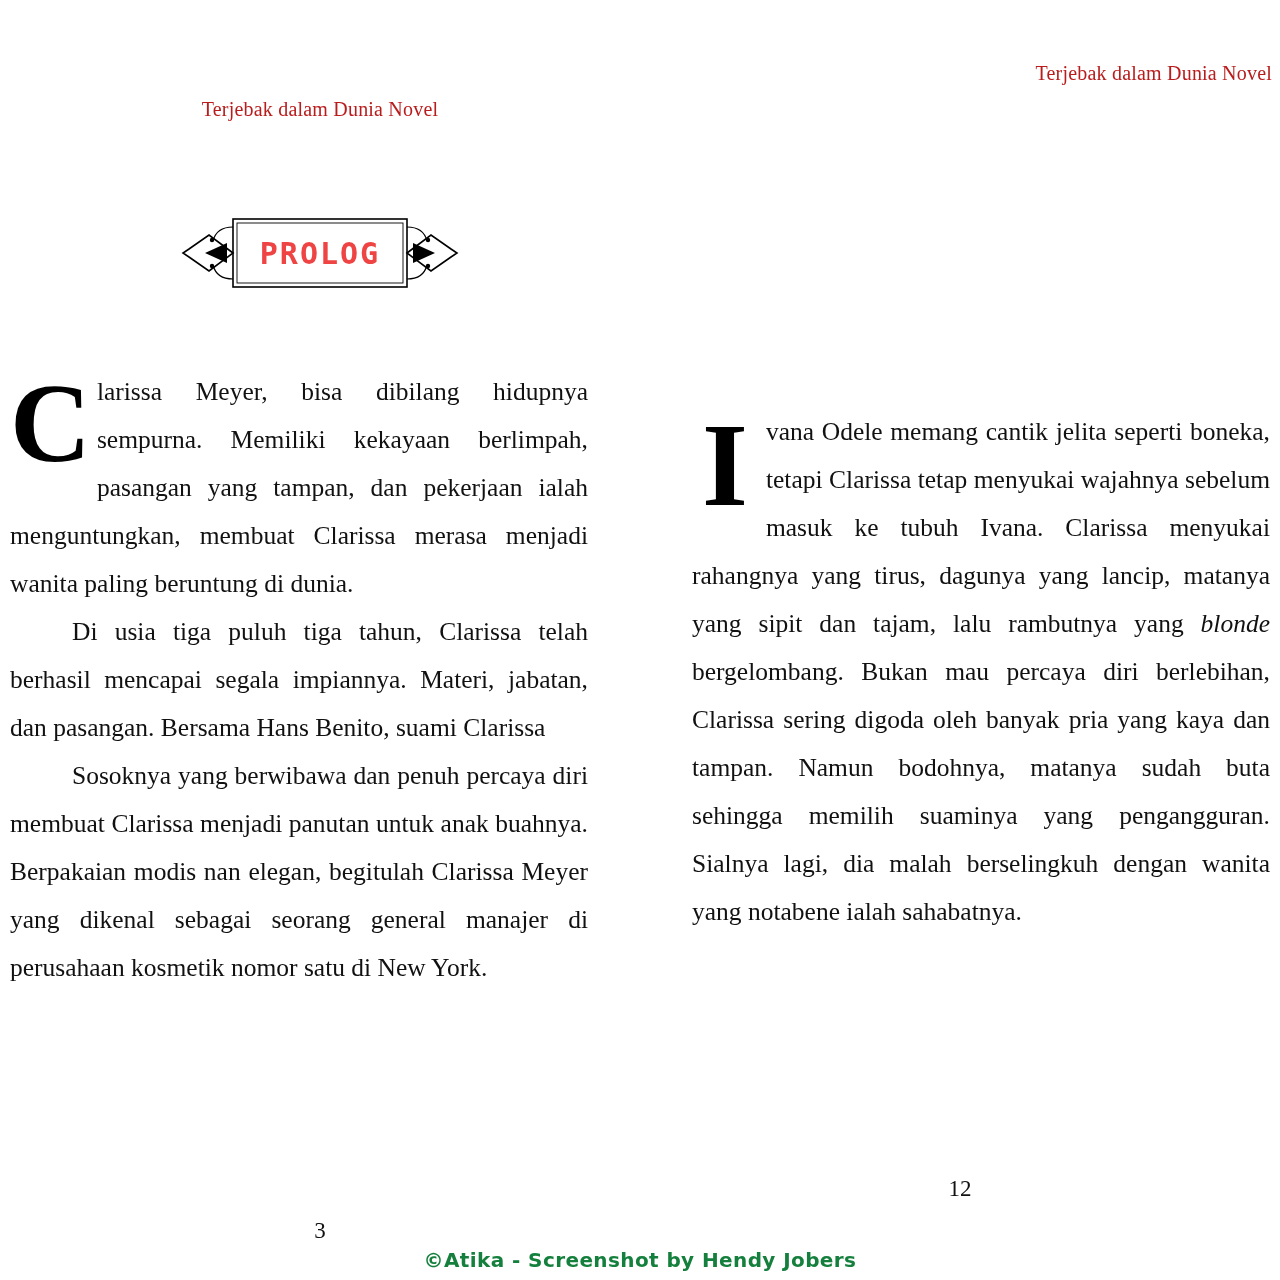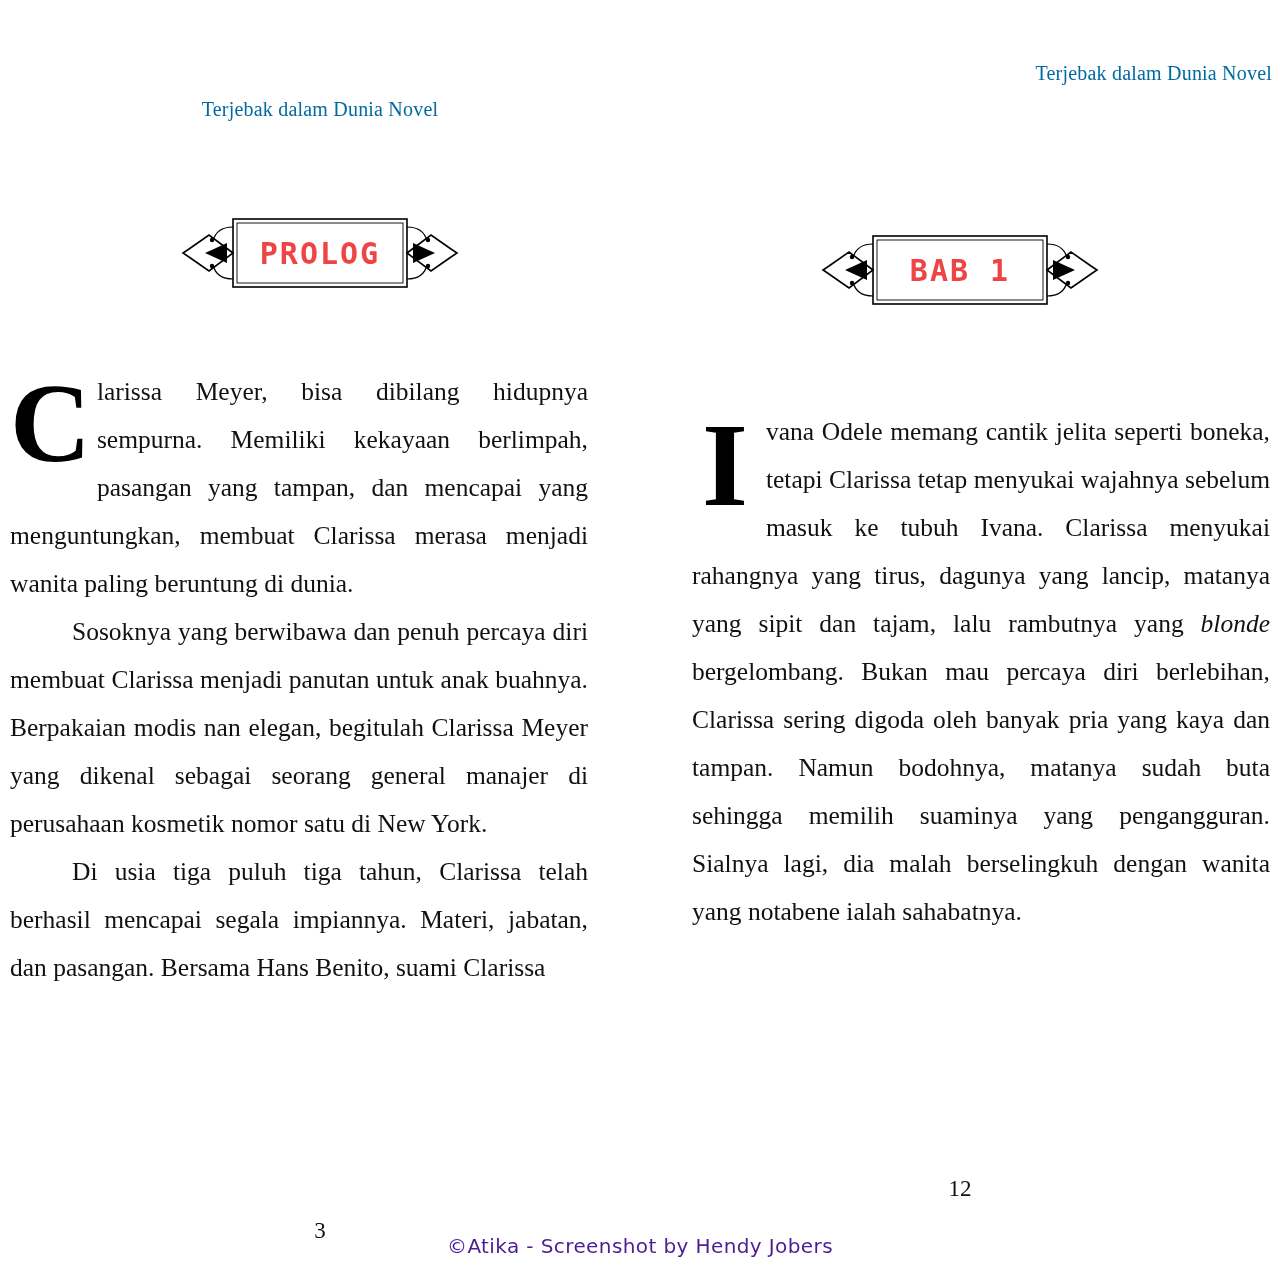--- a/index.html
+++ b/index.html
@@ -32,21 +32,21 @@
   }
   .leaf-right {
     padding: 0 10px 0 52px;
   }
 
   
   .running-head {
     font-family: "Liberation Serif", serif;
     font-size: 20px;
     letter-spacing: 0.2px;
-    color: #0369a1;
+    color: #b91c1c;
     white-space: nowrap;
   }
   .rh-left {
     position: absolute;
     top: 98px;
     left: 50%;
     transform: translateX(-50%);
   }
   .rh-right {
     position: absolute;
@@ -140,28 +140,28 @@
   }
   .folio-right {
     bottom: 78px;
     left: 50%;
     transform: translateX(-50%);
   }
 
   
   .watermark {
     position: absolute;
-    bottom: 22px;
+    bottom: 8px;
     left: 0;
     width: 100%;
     text-align: center;
     font-family: "DejaVu Sans", sans-serif;
-    font-weight: normal;
+    font-weight: bold;
     font-size: 20px;
-    color: #4c1d95;
+    color: #15803d;
     letter-spacing: 0.4px;
   }
 </style>
 </head>
 <body>
 
 <div class="page">
   <div class="spread">
 
     <div class="leaf leaf-left">
@@ -184,51 +184,32 @@
           <path d="M260 48 L238 38 L238 58 Z" fill="#000"></path>
           <path d="M232 22 C244 22 250 28 252 36" fill="none" stroke="#000" stroke-width="1.2"></path>
           <path d="M232 74 C244 74 250 68 252 60" fill="none" stroke="#000" stroke-width="1.2"></path>
           <circle cx="253" cy="35" r="2.2" fill="#000"></circle>
           <circle cx="253" cy="61" r="2.2" fill="#000"></circle>
         </svg>
         <div class="plate-title">PROLOG</div>
       </div>
 
       <div class="body-text body-left">
-        <p class="dropcap-para"><span class="dropcap">C</span><span>larissa Meyer, bisa dibilang hidupnya sempurna. Memiliki kekayaan berlimpah, pasangan yang tampan, dan mencapai yang menguntungkan, membuat Clarissa merasa menjadi wanita paling beruntung di dunia.</span></p>
+        <p class="dropcap-para"><span class="dropcap">C</span><span>larissa Meyer, bisa dibilang hidupnya sempurna. Memiliki kekayaan berlimpah, pasangan yang tampan, dan pekerjaan ialah menguntungkan, membuat Clarissa merasa menjadi wanita paling beruntung di dunia.</span></p>
+        <p class="indent">Di usia tiga puluh tiga tahun, Clarissa telah berhasil mencapai segala impiannya. Materi, jabatan, dan pasangan. Bersama Hans Benito, suami Clarissa</p>
         <p class="indent">Sosoknya yang berwibawa dan penuh percaya diri membuat Clarissa menjadi panutan untuk anak buahnya. Berpakaian modis nan elegan, begitulah Clarissa Meyer yang dikenal sebagai seorang general manajer di perusahaan kosmetik nomor satu di New York.</p>
-        <p class="indent">Di usia tiga puluh tiga tahun, Clarissa telah berhasil mencapai segala impiannya. Materi, jabatan, dan pasangan. Bersama Hans Benito, suami Clarissa</p>
       </div>
 
       <div class="folio folio-left">3</div>
     </div>
 
     <div class="leaf leaf-right">
 
       <div class="running-head rh-right">Terjebak dalam Dunia Novel</div>
 
-      <div class="plate-wrap plate-right">
-        <svg class="plate-svg" viewBox="0 0 290 96">
-          <rect x="58" y="14" width="174" height="68" fill="none" stroke="#000" stroke-width="1.6"></rect>
-          <rect x="62" y="18" width="166" height="60" fill="none" stroke="#000" stroke-width="0.9"></rect>
-          <path d="M58 48 L34 30 L14 44 L8 48 L14 52 L34 66 Z" fill="none" stroke="#000" stroke-width="1.6"></path>
-          <path d="M30 48 L52 38 L52 58 Z" fill="#000"></path>
-          <path d="M58 22 C46 22 40 28 38 36" fill="none" stroke="#000" stroke-width="1.2"></path>
-          <path d="M58 74 C46 74 40 68 38 60" fill="none" stroke="#000" stroke-width="1.2"></path>
-          <circle cx="37" cy="35" r="2.2" fill="#000"></circle>
-          <circle cx="37" cy="61" r="2.2" fill="#000"></circle>
-          <path d="M232 48 L256 30 L276 44 L282 48 L276 52 L256 66 Z" fill="none" stroke="#000" stroke-width="1.6"></path>
-          <path d="M260 48 L238 38 L238 58 Z" fill="#000"></path>
-          <path d="M232 22 C244 22 250 28 252 36" fill="none" stroke="#000" stroke-width="1.2"></path>
-          <path d="M232 74 C244 74 250 68 252 60" fill="none" stroke="#000" stroke-width="1.2"></path>
-          <circle cx="253" cy="35" r="2.2" fill="#000"></circle>
-          <circle cx="253" cy="61" r="2.2" fill="#000"></circle>
-        </svg>
-        <div class="plate-title">BAB 1</div>
-      </div>
 
       <div class="body-text body-right">
         <p class="dropcap-para"><span class="dropcap dropcap-i">I</span><span>vana Odele memang cantik jelita seperti boneka, tetapi Clarissa tetap menyukai wajahnya sebelum masuk ke tubuh Ivana. Clarissa menyukai rahangnya yang tirus, dagunya yang lancip, matanya yang sipit dan tajam, lalu rambutnya yang </span><em>blonde</em><span> bergelombang. Bukan mau percaya diri berlebihan, Clarissa sering digoda oleh banyak pria yang kaya dan tampan. Namun bodohnya, matanya sudah buta sehingga memilih suaminya yang pengangguran. Sialnya lagi, dia malah berselingkuh dengan wanita yang notabene ialah sahabatnya.</span></p>
       </div>
 
       <div class="folio folio-right">12</div>
     </div>
   </div>
 
   <div class="watermark">©Atika - Screenshot by Hendy Jobers</div>

